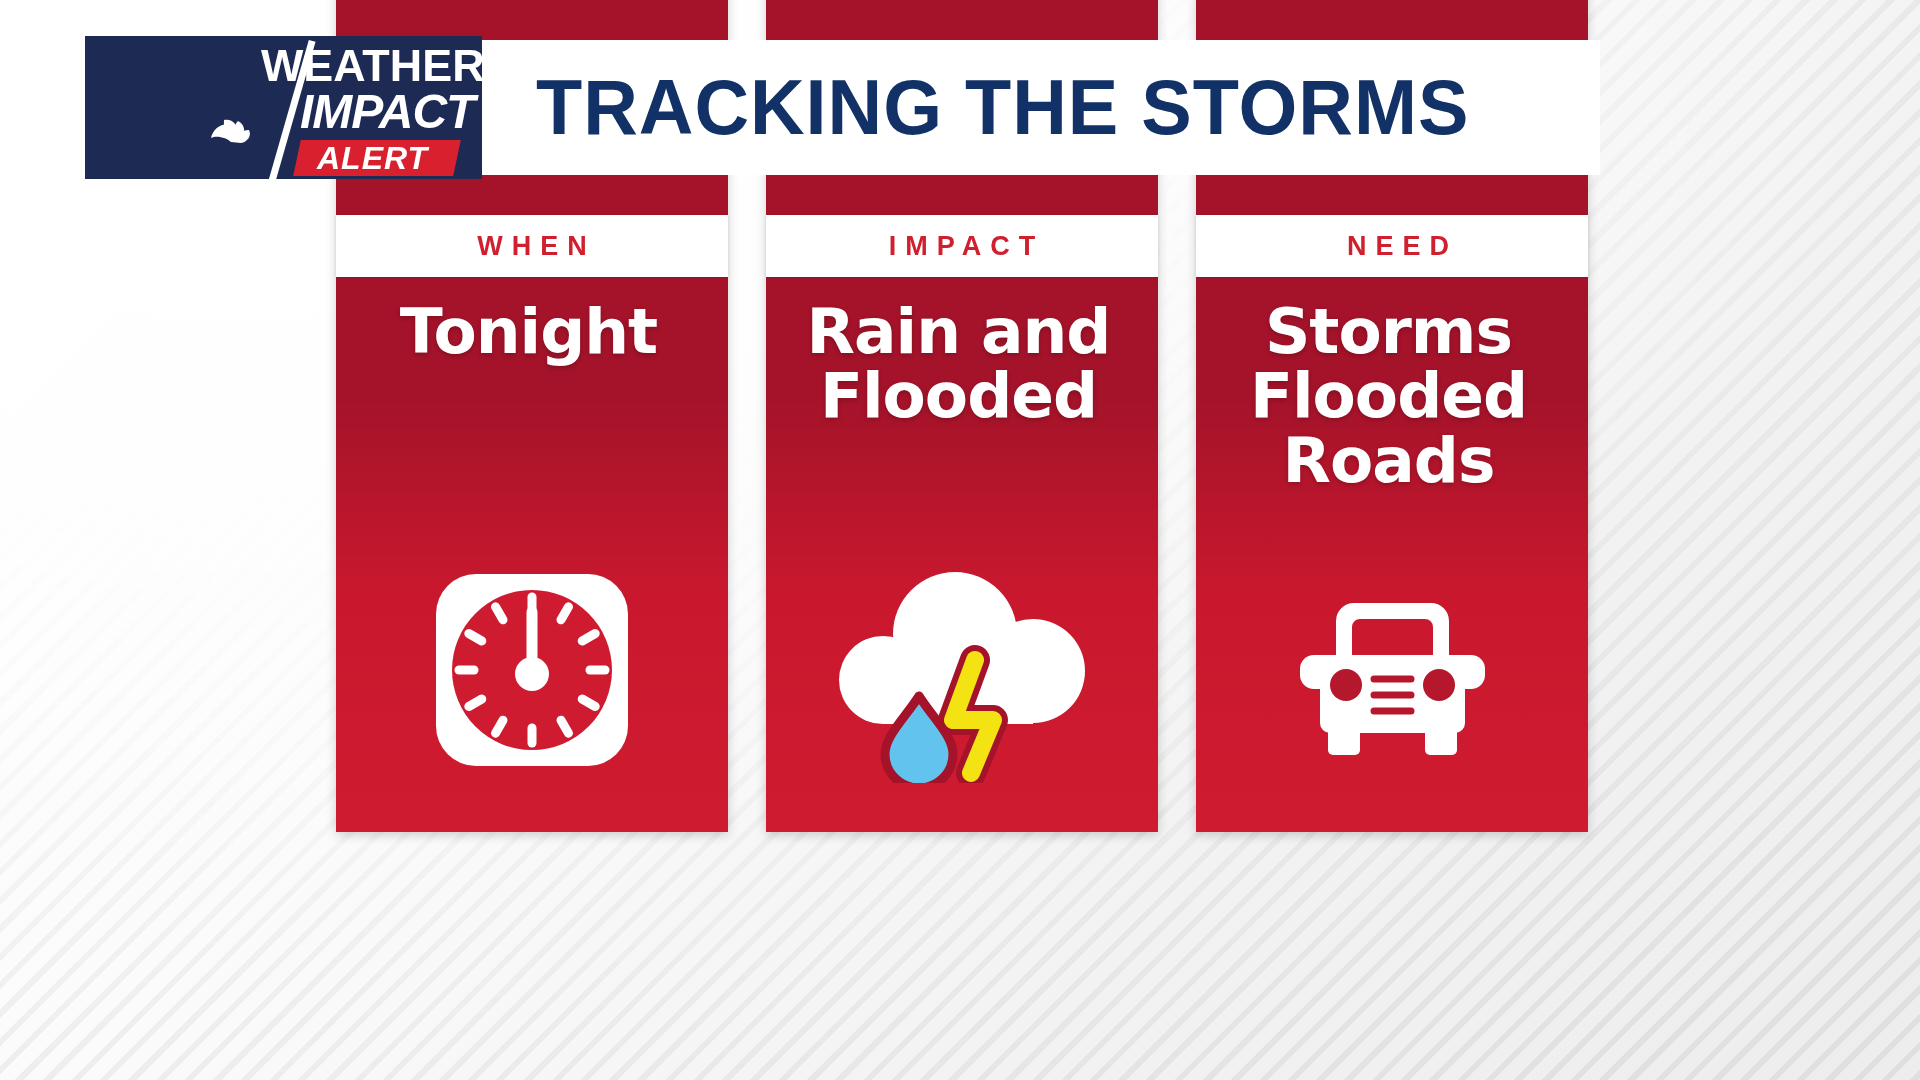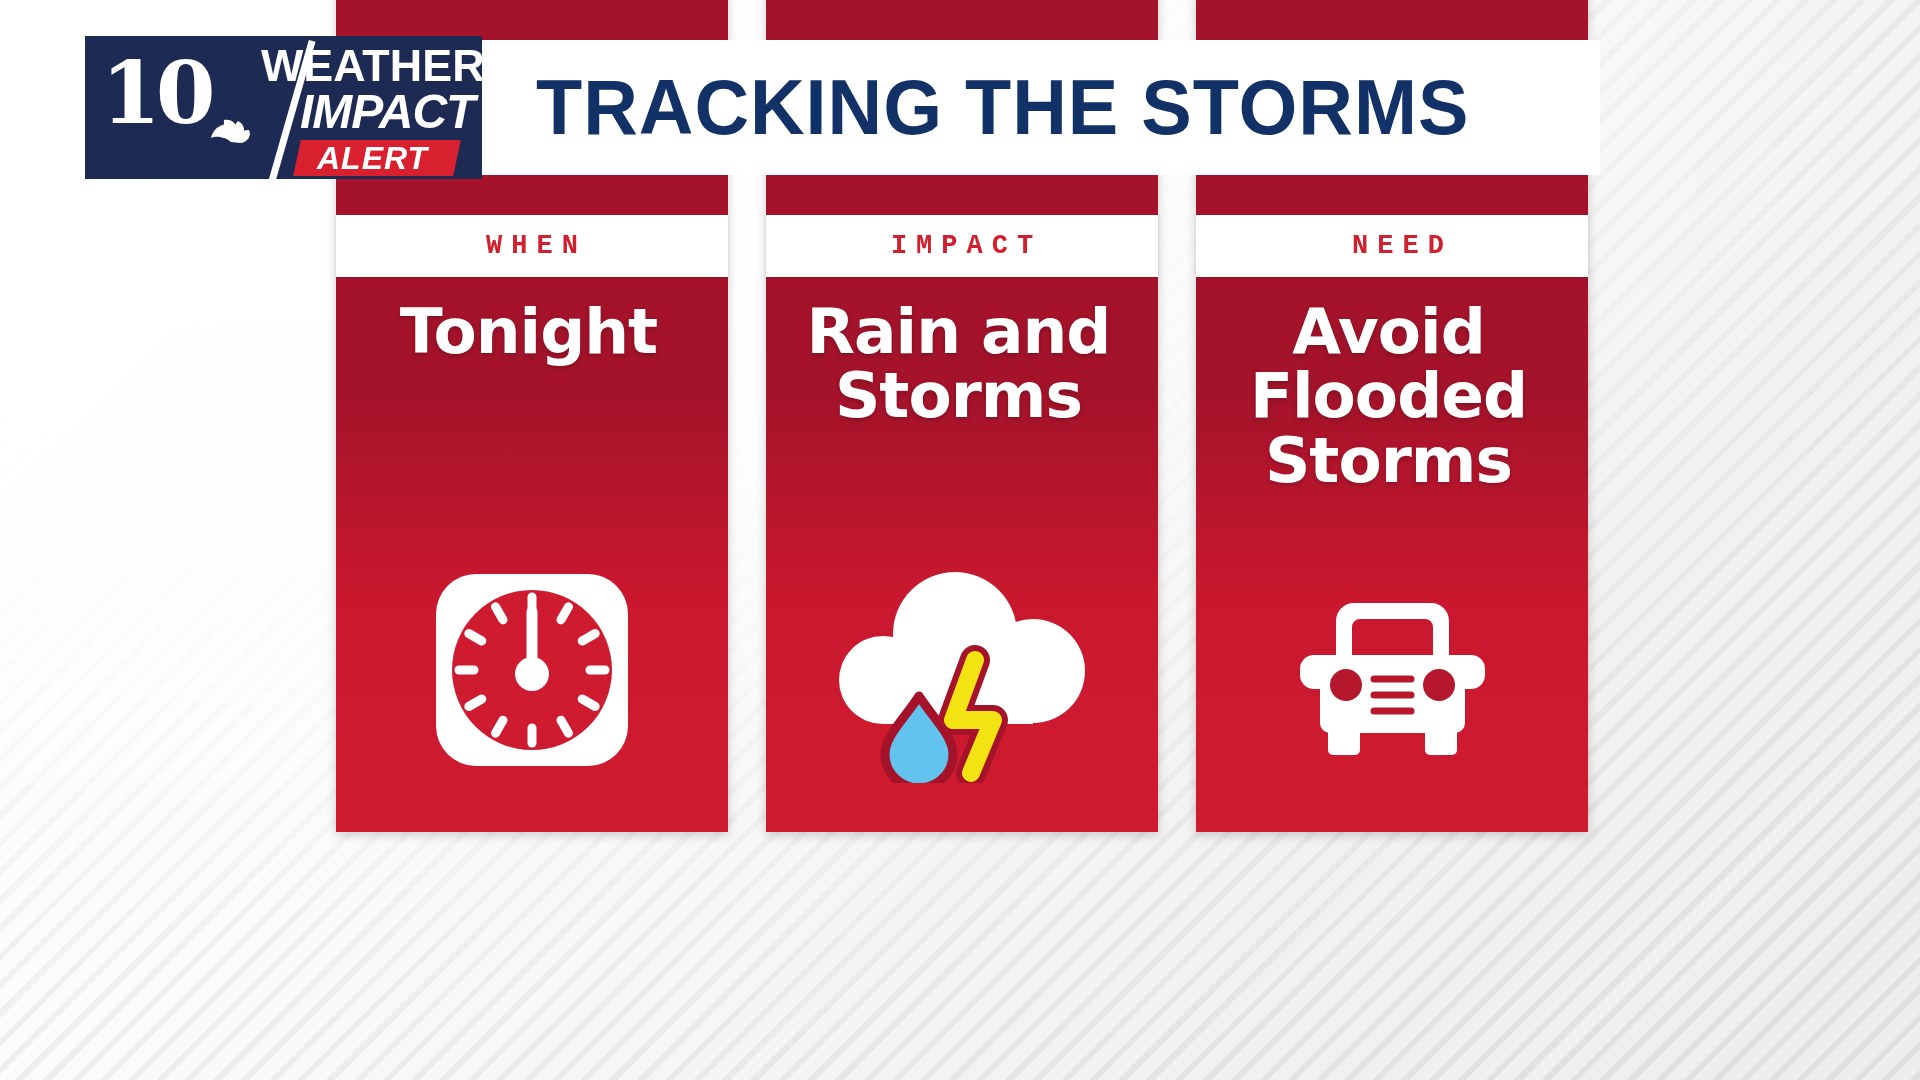--- a/index.html
+++ b/index.html
@@ -61,21 +61,21 @@
   }
   .hdr-strip.p1 { left:336px; }
   .hdr-strip.p2 { left:766px; }
   .hdr-strip.p3 { left:1196px;padding-left:12px; }
   .hdr-label {
     color:#d0202f;
     font-size:27px;
     font-weight:bold;
     letter-spacing:9px;
     text-indent:9px;
-    font-family:Liberation Mono, monospace;
+    font-family:Liberation Sans, sans-serif;
   }
 
   
   .panel-head {
     position:absolute;
     width:385px;
     top:300px;
     text-align:center;
     color:#ffffff;
     font-size:63px;
@@ -215,22 +215,22 @@
   <span class="hdr-label">WHEN</span>
 </div>
 <div class="hdr-strip p2">
   <span class="hdr-label">IMPACT</span>
 </div>
 <div class="hdr-strip p3">
   <span class="hdr-label">NEED</span>
 </div>
 
 <div class="panel-head p1">Tonight</div>
-<div class="panel-head p2">Rain and Storms</div>
-<div class="panel-head p3">Avoid Flooded Storms</div>
+<div class="panel-head p2">Rain and Flooded</div>
+<div class="panel-head p3">Storms Flooded Roads</div>
 
 <div class="icon-slot p1">
   <svg width="200" height="200" viewBox="0 0 200 200">
     <rect x="4" y="4" width="192" height="192" rx="40" ry="40" fill="#ffffff"></rect>
     <circle cx="100" cy="100" r="80" fill="#cf1b30"></circle>
     <g stroke="#ffffff" stroke-width="9" stroke-linecap="round">
       <line x1="100" y1="27" x2="100" y2="42"></line>
       <line x1="136.5" y1="36.8" x2="129" y2="49.8"></line>
       <line x1="163.2" y1="63.5" x2="150.2" y2="71"></line>
       <line x1="173" y1="100" x2="158" y2="100"></line>
@@ -279,21 +279,20 @@
       <line x1="74" y1="92" x2="111" y2="92"></line>
       <line x1="74" y1="108" x2="111" y2="108"></line>
     </g>
   </svg>
 </div>
 
 <div id="titlebar"></div>
 <div id="title-text">TRACKING THE STORMS</div>
 
 <div id="logo">
-  <div class="ten">10</div>
   <svg id="peacock" viewBox="0 0 48 36">
     <g fill="#ffffff">
       <path d="M24 34 C20 30 10 27 4 30 C6 20 16 14 24 17 Z"></path>
       <path d="M24 34 C21 28 16 20 17 12 C25 10 31 17 30 24 Z"></path>
       <path d="M24 34 C25 27 26 18 31 13 C38 16 39 25 34 30 Z"></path>
       <path d="M24 34 C27 28 34 22 42 22 C45 28 40 34 34 35 Z"></path>
     </g>
   </svg>
   <div class="slash"></div>
   <div class="weather">WEATHER</div>

